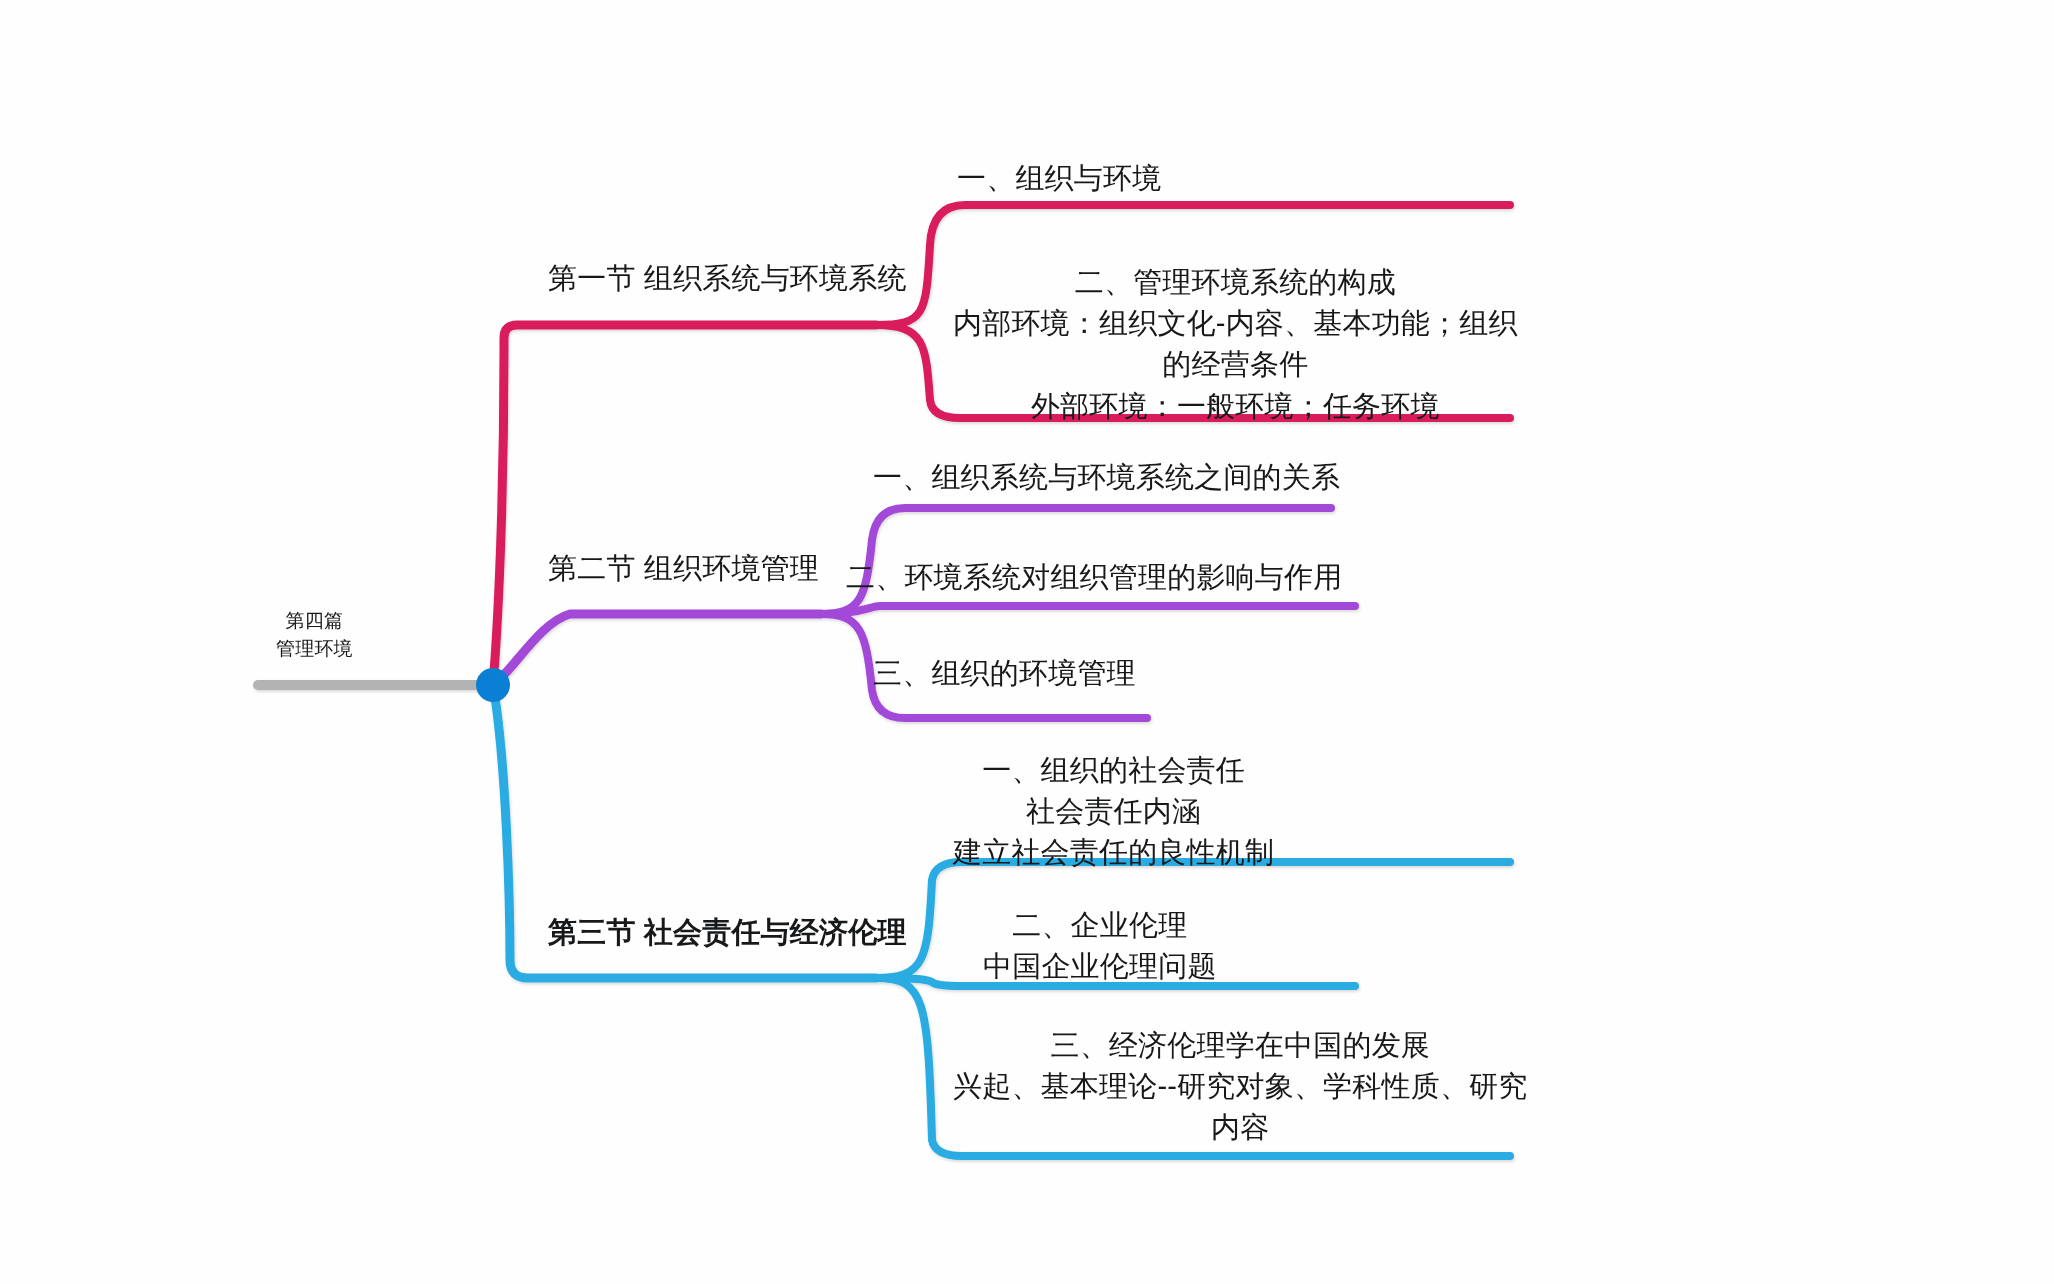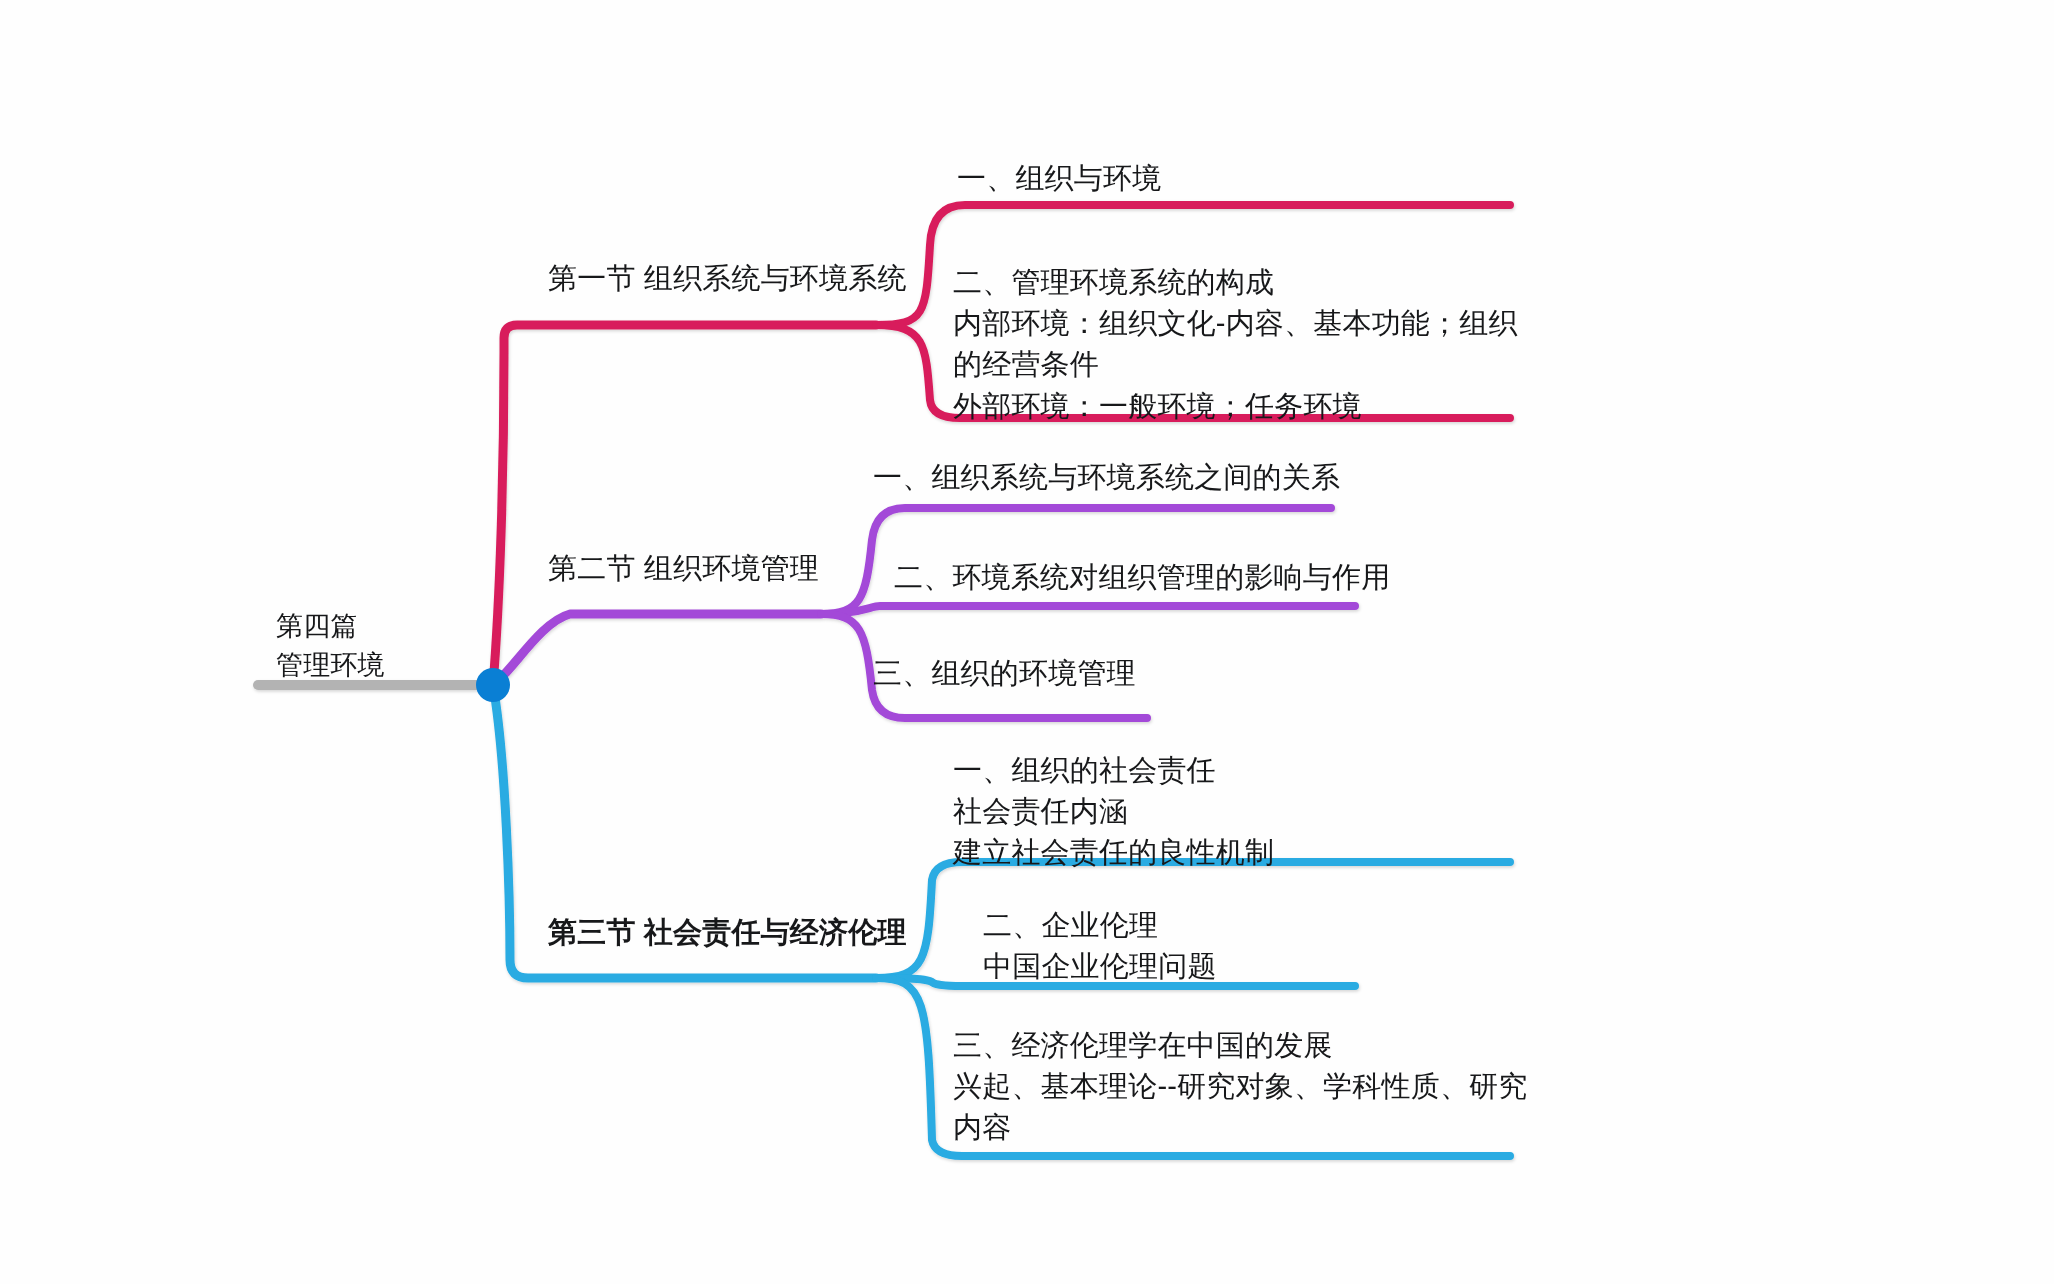--- a/index.html
+++ b/index.html
@@ -25,23 +25,24 @@
     width: 2054px;
     height: 1284px;
     pointer-events: none;
   }
   .node {
     position: absolute;
     color: #17181a;
     line-height: 1.42;
     white-space: pre;
     letter-spacing: 0.2px;
+    text-align: center;
   }
   .node-root {
-    font-size: 27px;
+    font-size: 19px;
     line-height: 1.45;
   }
   .node-branch {
     font-size: 29px;
   }
   .node-leaf {
     font-size: 29px;
   }
 </style>
 </head>
@@ -76,21 +77,21 @@
       <div class="node node-root" style="left: 276px; top: 607px;">第四篇
 管理环境</div>
       <div class="node node-branch" style="left: 548px; top: 258px;">第一节 组织系统与环境系统</div>
       <div class="node node-leaf" style="left: 957px; top: 158px;">一、组织与环境</div>
       <div class="node node-leaf" style="left: 953px; top: 262px;">二、管理环境系统的构成
 内部环境：组织文化-内容、基本功能；组织
 的经营条件
 外部环境：一般环境；任务环境</div>
       <div class="node node-branch" style="left: 548px; top: 548px;">第二节 组织环境管理</div>
       <div class="node node-leaf" style="left: 873px; top: 457px;">一、组织系统与环境系统之间的关系</div>
-      <div class="node node-leaf" style="left: 894px; top: 557px;">二、环境系统对组织管理的影响与作用</div>
+      <div class="node node-leaf" style="left: 846px; top: 557px;">二、环境系统对组织管理的影响与作用</div>
       <div class="node node-leaf" style="left: 873px; top: 653px;">三、组织的环境管理</div>
       <div class="node node-branch" style="left: 548px; top: 912px; font-weight: bold;">第三节 社会责任与经济伦理</div>
       <div class="node node-leaf" style="left: 953px; top: 750px;">一、组织的社会责任
 社会责任内涵
 建立社会责任的良性机制</div>
       <div class="node node-leaf" style="left: 983px; top: 905px;">二、企业伦理
 中国企业伦理问题</div>
       <div class="node node-leaf" style="left: 953px; top: 1025px;">三、经济伦理学在中国的发展
 兴起、基本理论--研究对象、学科性质、研究
 内容</div>

